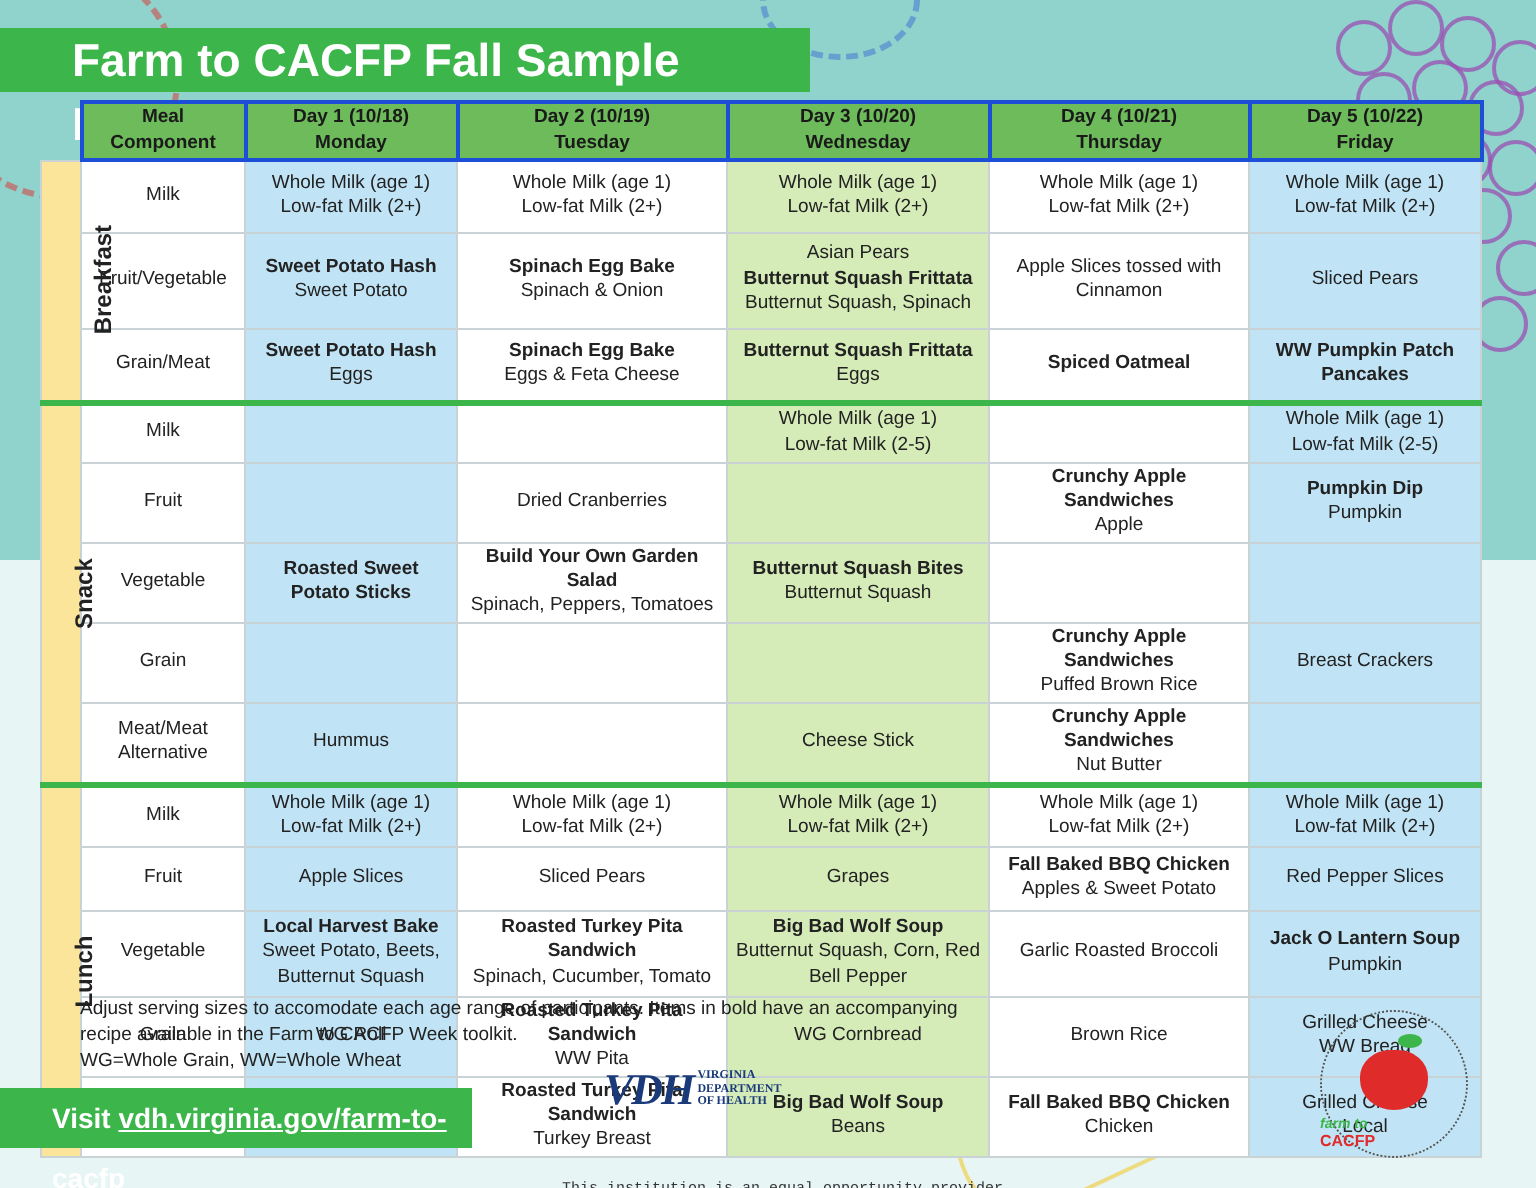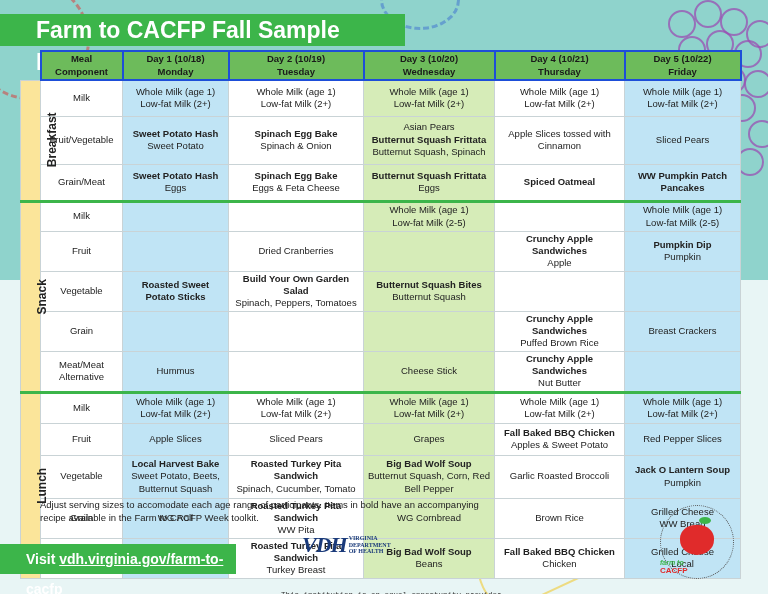--- a/index.html
+++ b/index.html
@@ -445,20 +445,21 @@
           <span class="line">Grilled Cheese</span>
           <span class="line">Local</span>
         </td>
       </tr>
     </tbody>
 </table>
 
 <div class="notes">
   <div>Adjust serving sizes to accomodate each age range of participants. Items in bold have an accompanying</div>
   <div>recipe available in the Farm to CACFP Week toolkit.</div>
+  <div>WG=Whole Grain, WW=Whole Wheat</div>
 </div>
 
 <div class="visit-bar">
   <span>Visit </span><span class="link">vdh.virginia.gov/farm-to-cacfp</span>
 </div>
 
 <div class="vdh-logo">
   <span class="vdh-mark">VDH</span>
   <span class="vdh-text">
     <span class="line">VIRGINIA</span>

